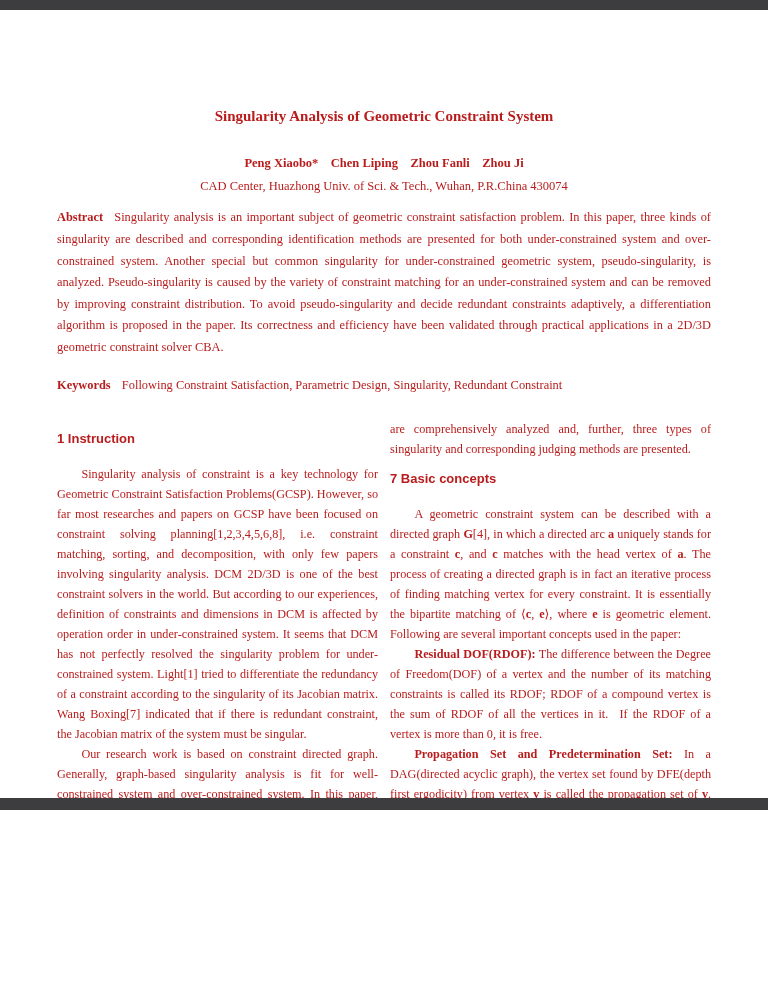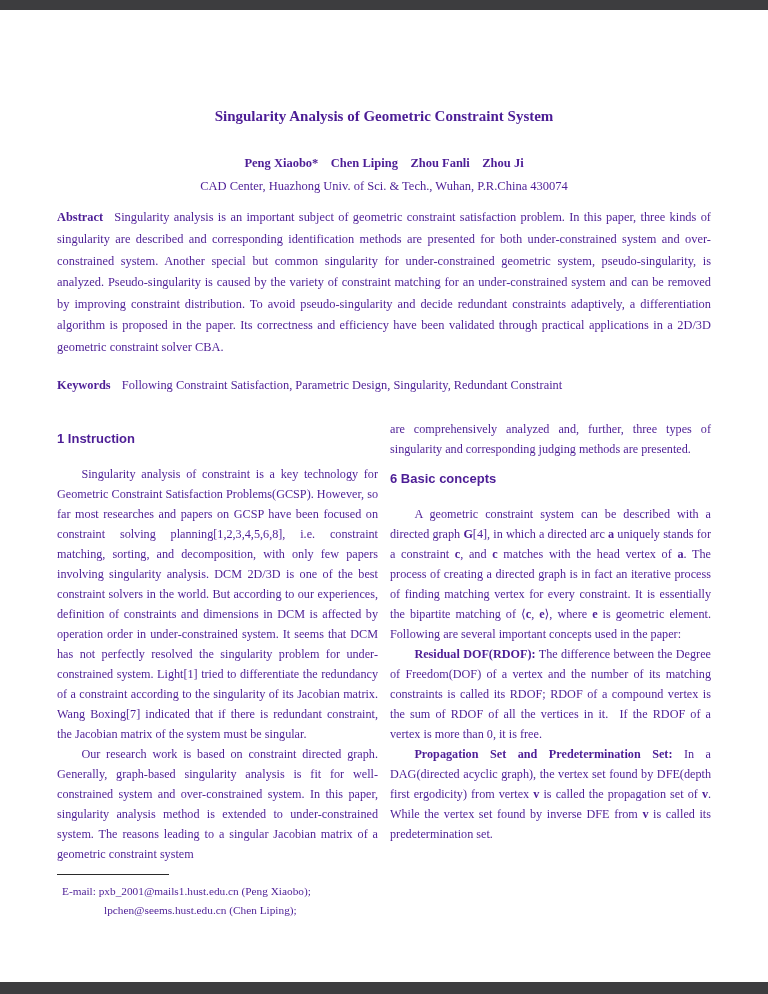--- a/index.html
+++ b/index.html
@@ -1,23 +1,23 @@
 <!DOCTYPE html>
 <html><head>
 <meta charset="utf-8">
 <style>
   html, body { margin: 0; padding: 0; background: #ffffff; }
   .page {
     position: relative;
     width: 768px;
-    height: 994px;
+    height: 810px;
     background: #ffffff;
     overflow: hidden;
     font-family: "Liberation Serif", serif;
-    color: #4c1d95;
+    color: #b91c1c;
   }
   .edge-bar {
     position: absolute;
     left: 0;
     width: 768px;
     background: #3d3d3f;
   }
   .edge-bar.top { top: 0; height: 10px; }
   .edge-bar.bottom { bottom: 0; height: 12px; }
 
@@ -135,21 +135,21 @@
         <div class="footnote-block">
           <div class="footnote-rule"></div>
           <p class="footnote-line indent-1">E-mail: pxb_2001@mails1.hust.edu.cn (Peng Xiaobo);</p>
           <p class="footnote-line indent-2">lpchen@seems.hust.edu.cn (Chen Liping);</p>
         </div>
       </div>
 
       <div class="col">
         <p class="body-para noindent">are comprehensively analyzed and, further, three types of singularity and corresponding judging methods are presented.</p>
 
-        <h2 class="section-heading">6 Basic concepts</h2>
+        <h2 class="section-heading">7 Basic concepts</h2>
 
         <p class="body-para"><span>A geometric constraint system can be described with a directed graph </span><b>G</b><span>[4], in which a directed arc </span><b>a</b><span> uniquely stands for a constraint </span><b>c</b><span>, and </span><b>c</b><span> matches with the head vertex of </span><b>a</b><span>. The process of creating a directed graph is in fact an iterative process of finding matching vertex for every constraint. It is essentially the bipartite matching of ⟨</span><b>c</b><span>, </span><b>e</b><span>⟩, where </span><b>e</b><span> is geometric element. Following are several important concepts used in the paper:</span></p>
 
 
         <p class="body-para"><b>Residual DOF(RDOF):</b><span> The difference between the Degree of Freedom(DOF) of a vertex and the number of its matching constraints is called its RDOF; RDOF of a compound vertex is the sum of RDOF of all the vertices in it.  If the RDOF of a vertex is more than 0, it is free.</span></p>
 
         <p class="body-para"><b>Propagation Set and Predetermination Set:</b><span> In a DAG(directed acyclic graph), the vertex set found by DFE(depth first ergodicity) from vertex </span><b>v</b><span> is called the propagation set of </span><b>v</b><span>. While the vertex set found by inverse DFE from </span><b>v</b><span> is called its predetermination set.</span></p>
       </div>
 
     </div>

